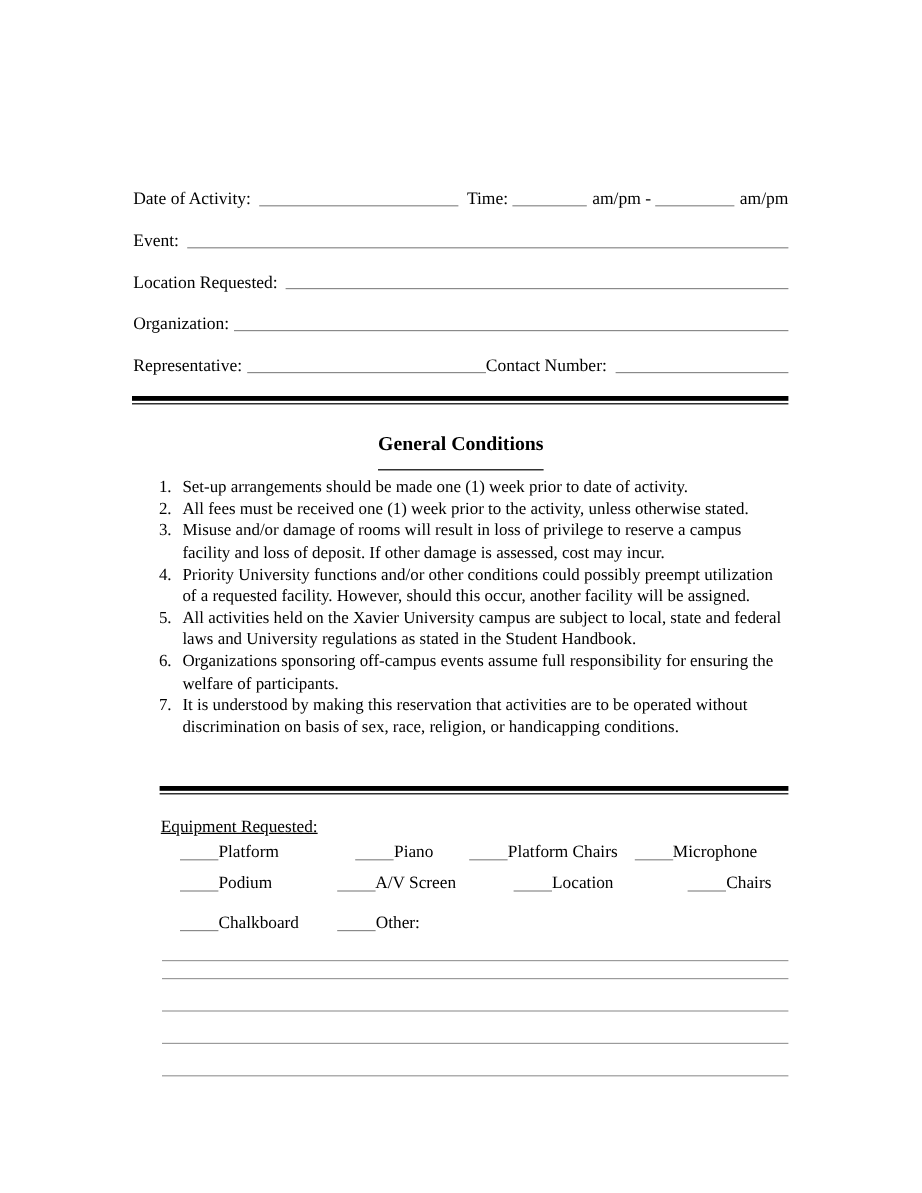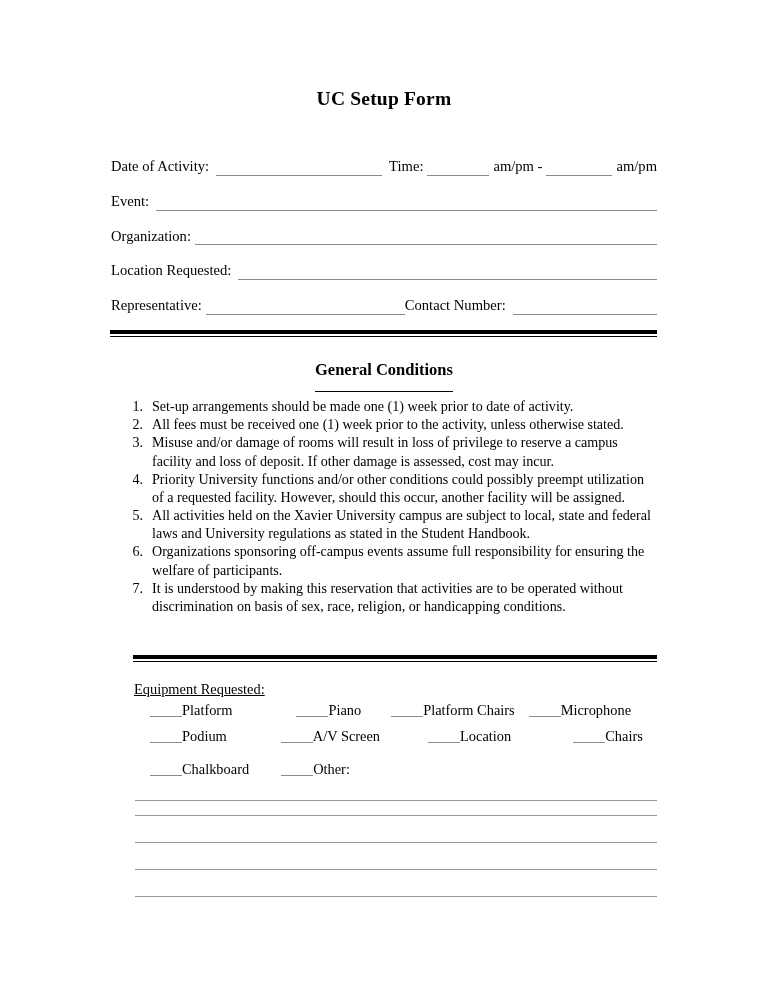--- a/index.html
+++ b/index.html
@@ -39,21 +39,21 @@
   
   .fields {
     position: absolute;
     top: 158px;
     left: 111px;
     width: 546px;
     font-size: 14.6px;
   }
   .field-row {
     display: flex;
-    align-items: flex-end;
+    align-items: flex-start;
     white-space: nowrap;
     margin-bottom: 17px;
     line-height: 1.22;
   }
   .field-row:last-child { margin-bottom: 0; }
 
   .f-label { flex: none; }
 
   
   .blank {
@@ -188,21 +188,20 @@
   .wline.g2 { margin-top: 14px; }
   .wline.g3 { margin-top: 26px; }
   .wline.g4 { margin-top: 26px; }
   .wline.g5 { margin-top: 26px; }
 </style>
 </head>
 <body>
 
 <div class="page">
 
-  <div class="doc-title">UC Setup Form</div>
 
   <div class="fields">
 
     <div class="field-row">
       <span class="f-label">Date of Activity:</span>
       <span class="gap-sm"></span>
       <span class="blank" style="width:166px"></span>
       <span class="gap-sm"></span>
       <span class="f-label">Time:</span>
       <span class="gap-xs"></span>
@@ -215,28 +214,28 @@
       <span class="f-label">am/pm</span>
     </div>
 
     <div class="field-row">
       <span class="f-label">Event:</span>
       <span class="gap-sm"></span>
       <span class="blank grow"></span>
     </div>
 
     <div class="field-row">
+      <span class="f-label">Location Requested:</span>
+      <span class="gap-sm"></span>
+      <span class="blank grow"></span>
+    </div>
+
+    <div class="field-row">
       <span class="f-label">Organization:</span>
       <span class="gap-xs"></span>
-      <span class="blank grow"></span>
-    </div>
-
-    <div class="field-row">
-      <span class="f-label">Location Requested:</span>
-      <span class="gap-sm"></span>
       <span class="blank grow"></span>
     </div>
 
     <div class="field-row">
       <span class="f-label">Representative:</span>
       <span class="gap-xs"></span>
       <span class="blank" style="width:199px"></span>
       <span class="f-label">Contact Number:</span>
       <span class="gap-sm"></span>
       <span class="blank grow"></span>

